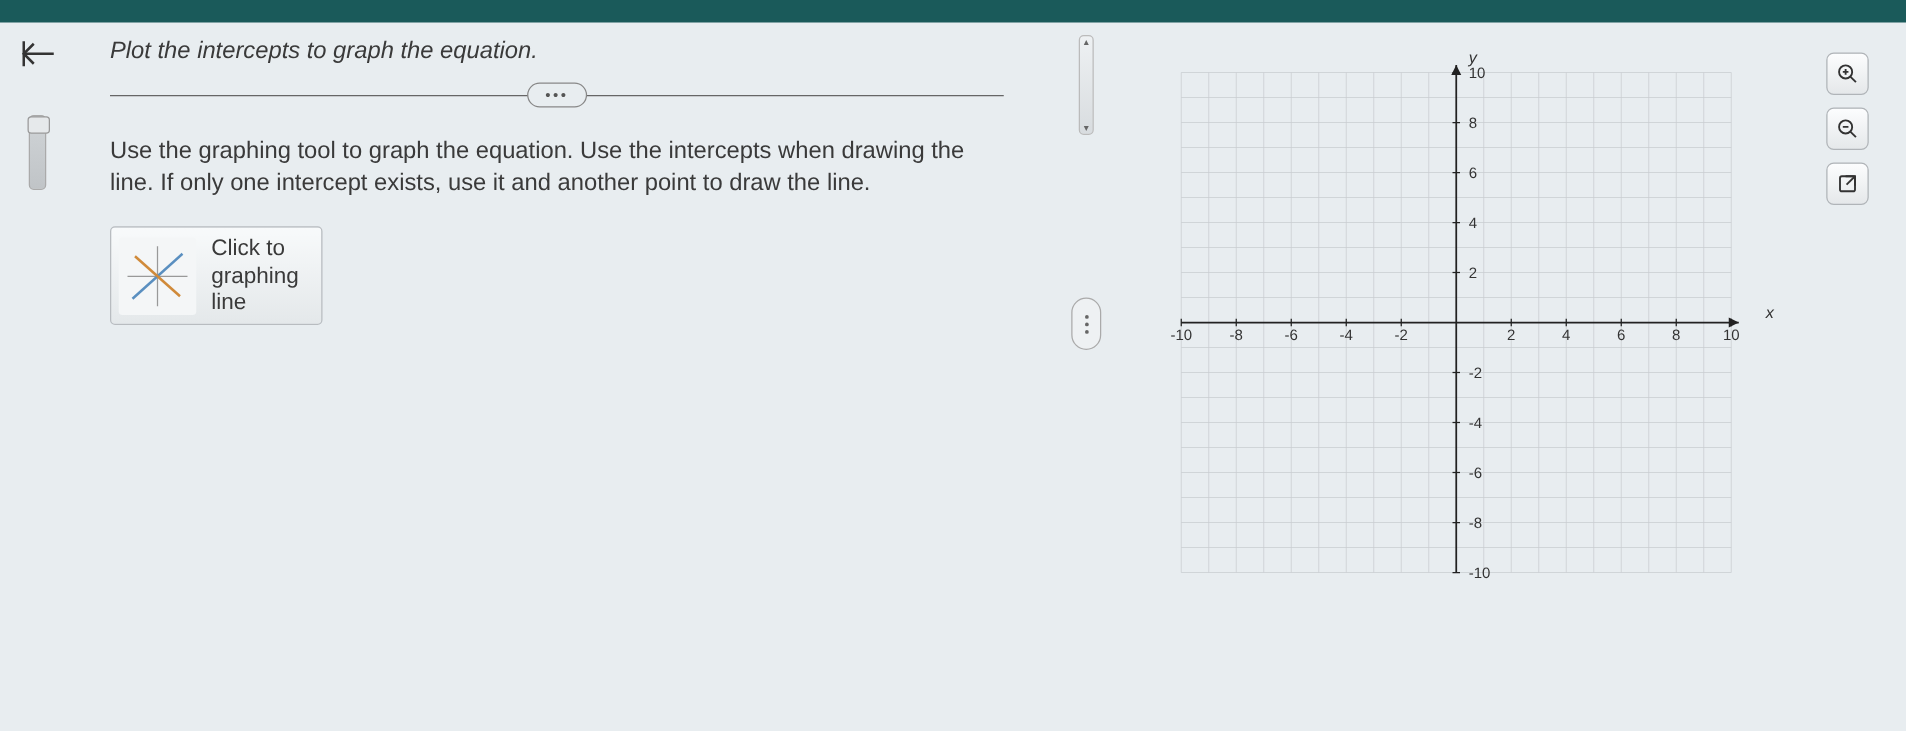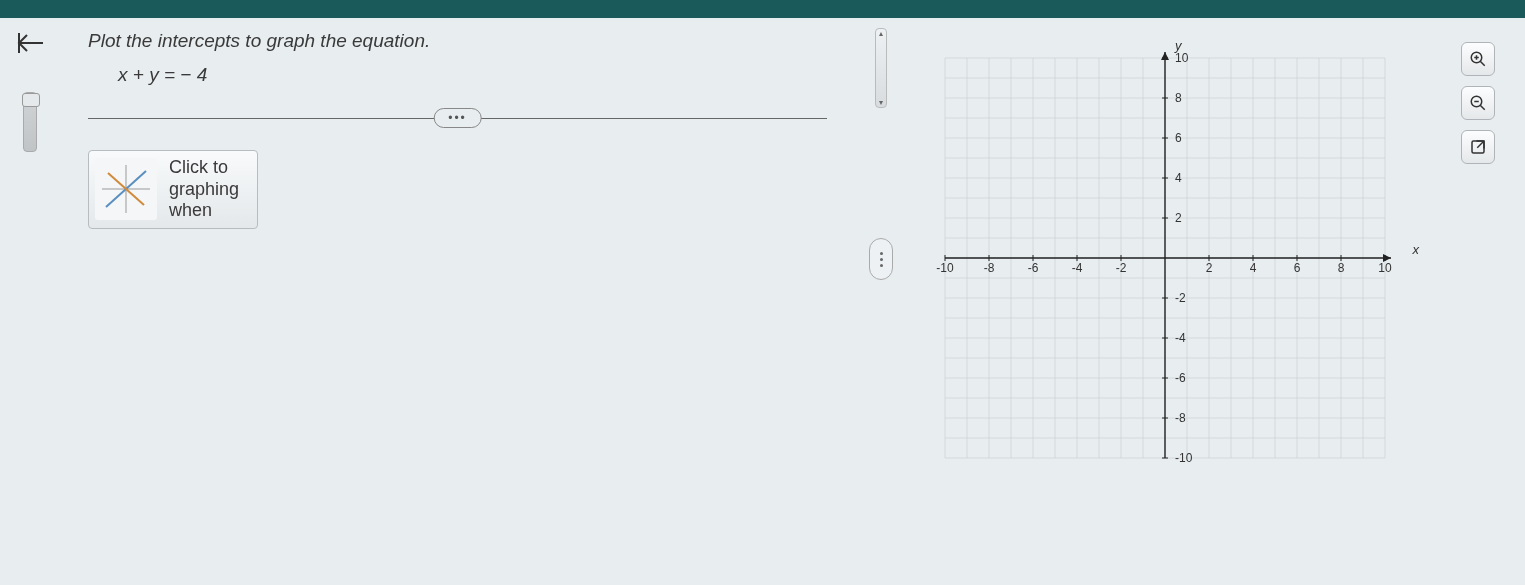--- a/index.html
+++ b/index.html
@@ -48,21 +48,21 @@
       left: -2px;
       width: 18px;
       height: 14px;
       background: #e6e9eb;
       border: 1px solid #999;
       border-radius: 3px;
     }
     .content {
       flex: 1;
       display: flex;
-      gap: 20px;
+      gap: 32px;
       padding-right: 20px;
     }
     .question-col {
       flex: 1;
       padding: 12px 20px 0 28px;
       position: relative;
     }
     .prompt {
       font-size: 19px;
       font-style: italic;
@@ -223,39 +223,39 @@
       </svg>
     </div>
     <div class="slider-track">
       <div class="slider-thumb"></div>
     </div>
   </div>
 
   <div class="content">
     <div class="question-col">
       <div class="prompt">Plot the intercepts to graph the equation.</div>
-      <div class="equation">x + y = − 4</div>
       <div class="divider-row">
         <div class="divider-line"></div>
         <div class="dots-pill">•••</div>
       </div>
+      <div class="instructions">Use the graphing tool to graph the equation.  Use the intercepts when drawing the line.  If only one intercept exists, use it and another point to draw the line.</div>
 
       <div class="enlarge-box">
         <div class="enlarge-thumb">
           <svg width="56" height="56" viewBox="0 0 56 56">
             <line x1="28" y1="4" x2="28" y2="52" stroke="#999" stroke-width="1"></line>
             <line x1="4" y1="28" x2="52" y2="28" stroke="#999" stroke-width="1"></line>
             <line x1="8" y1="46" x2="48" y2="10" stroke="#5a8fc0" stroke-width="2"></line>
             <line x1="10" y1="12" x2="46" y2="44" stroke="#d08a3a" stroke-width="2"></line>
           </svg>
         </div>
         <div class="enlarge-label">
           <div>Click to</div>
           <div>graphing</div>
-          <div>when</div>
+          <div>line</div>
         </div>
       </div>
     </div>
 
     <div class="mid-scroll">
       <div class="mid-track">
         <span>▴</span>
           <span>▾</span>
       </div>
       <div class="drag-handle">

